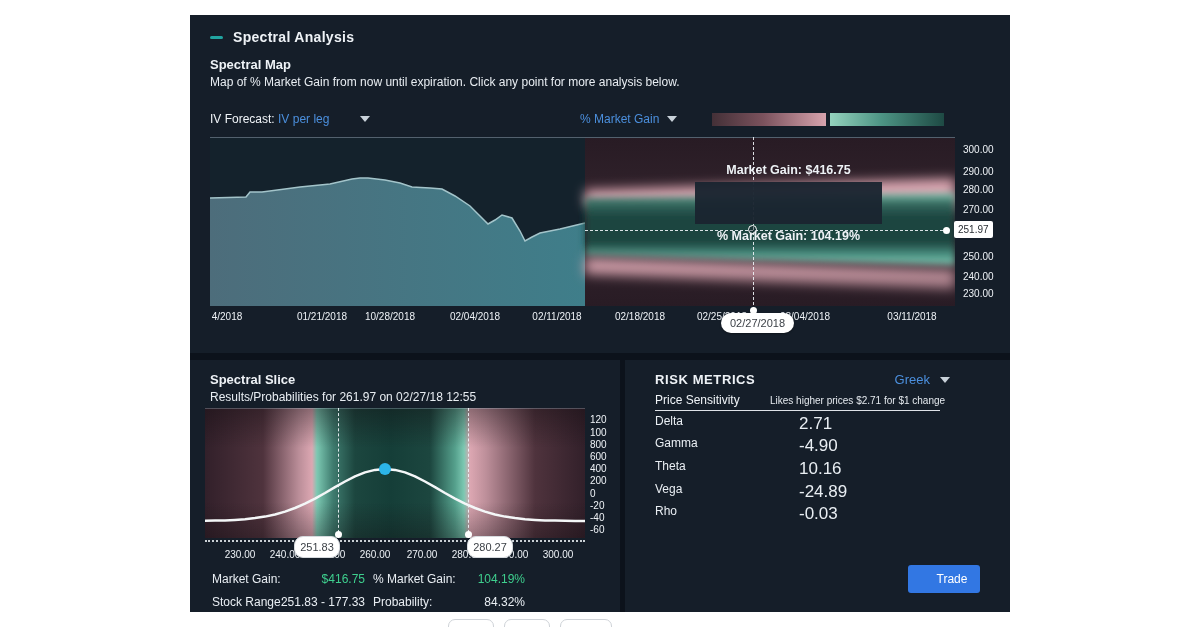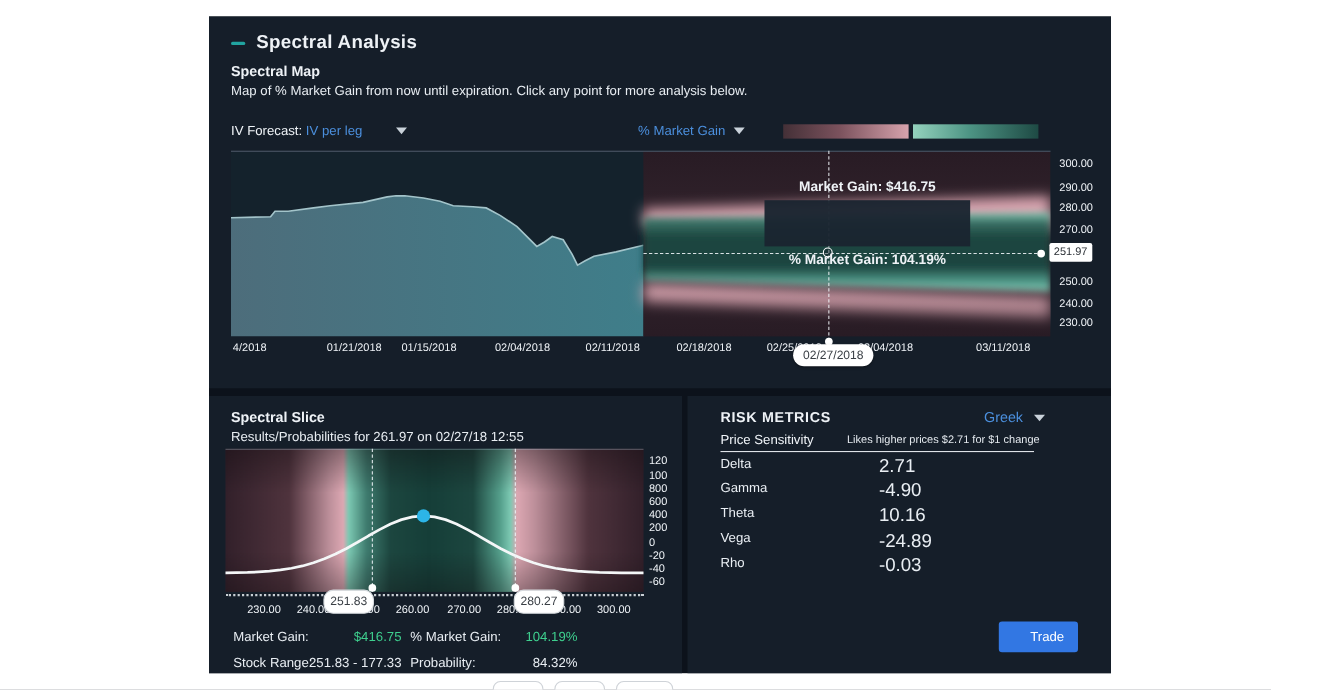--- a/index.html
+++ b/index.html
@@ -6,21 +6,21 @@
   body { background:#fff; font-family:"Liberation Sans", sans-serif; }
   .stage { position:relative; width:1200px; height:627px; background:#fff; overflow:hidden; }
   .container { position:absolute; left:190px; top:15px; width:820px; height:597px; background:#0c121b; }
   .card { position:absolute; background:#151e29; color:#eef2f6; }
   .card-top { left:0; top:0; width:820px; height:338px; }
   .card-slice { left:0; top:345px; width:430px; height:252px; }
   .card-risk { left:435px; top:345px; width:385px; height:252px; }
 
   .section-head { position:absolute; left:20px; top:14px; display:flex; align-items:center; gap:10px; }
   .minus-bar { width:13px; height:3px; background:#21a4a0; border-radius:2px; }
-  .section-title { font-size:17px; font-weight:bold; letter-spacing:.3px; }
+  .section-title { font-size:14px; font-weight:bold; letter-spacing:.3px; }
   .panel-title { font-size:13px; font-weight:bold; }
   .map-title { position:absolute; left:20px; top:42px; }
   .map-desc { position:absolute; left:20px; top:60px; font-size:12px; color:#e8edf2; }
 
   
   .legend-ticks { position:absolute; left:0; top:79px; width:820px; height:12px; }
   .legend-tick { position:absolute; transform:translateX(-50%); font-size:10px; color:#eef2f6; white-space:nowrap; }
   .legend-bar { position:absolute; top:98px; height:13px; }
   .legend-bar-neg { left:522px; width:114px; background:linear-gradient(90deg,#443037,#7b525d 45%,#d7a3ad); }
   .legend-bar-pos { left:640px; width:114px; background:linear-gradient(90deg,#94d2bd,#4d9484 45%,#1e4a44); }
@@ -160,21 +160,21 @@
       <div class="tooltip">
         <span>Market Gain: $416.75</span>
         <span>% Market Gain: 104.19%</span>
       </div>
       <div class="price-box">251.97</div>
       <div class="date-box">02/27/2018</div>
 
       <div class="map-xticks">
           <div class="map-xtick" style="left: 17px;">4/2018</div>
           <div class="map-xtick" style="left: 112px;">01/21/2018</div>
-          <div class="map-xtick" style="left: 180px;">01/15/2018</div>
+          <div class="map-xtick" style="left: 180px;">10/28/2018</div>
           <div class="map-xtick" style="left: 265px;">02/04/2018</div>
           <div class="map-xtick" style="left: 347px;">02/11/2018</div>
           <div class="map-xtick" style="left: 430px;">02/18/2018</div>
           <div class="map-xtick" style="left: 512px;">02/25/2018</div>
           <div class="map-xtick" style="left: 595px;">03/04/2018</div>
           <div class="map-xtick" style="left: 654px; margin-left: 48px;">03/11/2018</div>
         </div>
       <div class="map-yticks">
           <div class="map-ytick" style="top: 129px;">300.00</div>
           <div class="map-ytick" style="top: 151px;">290.00</div>

